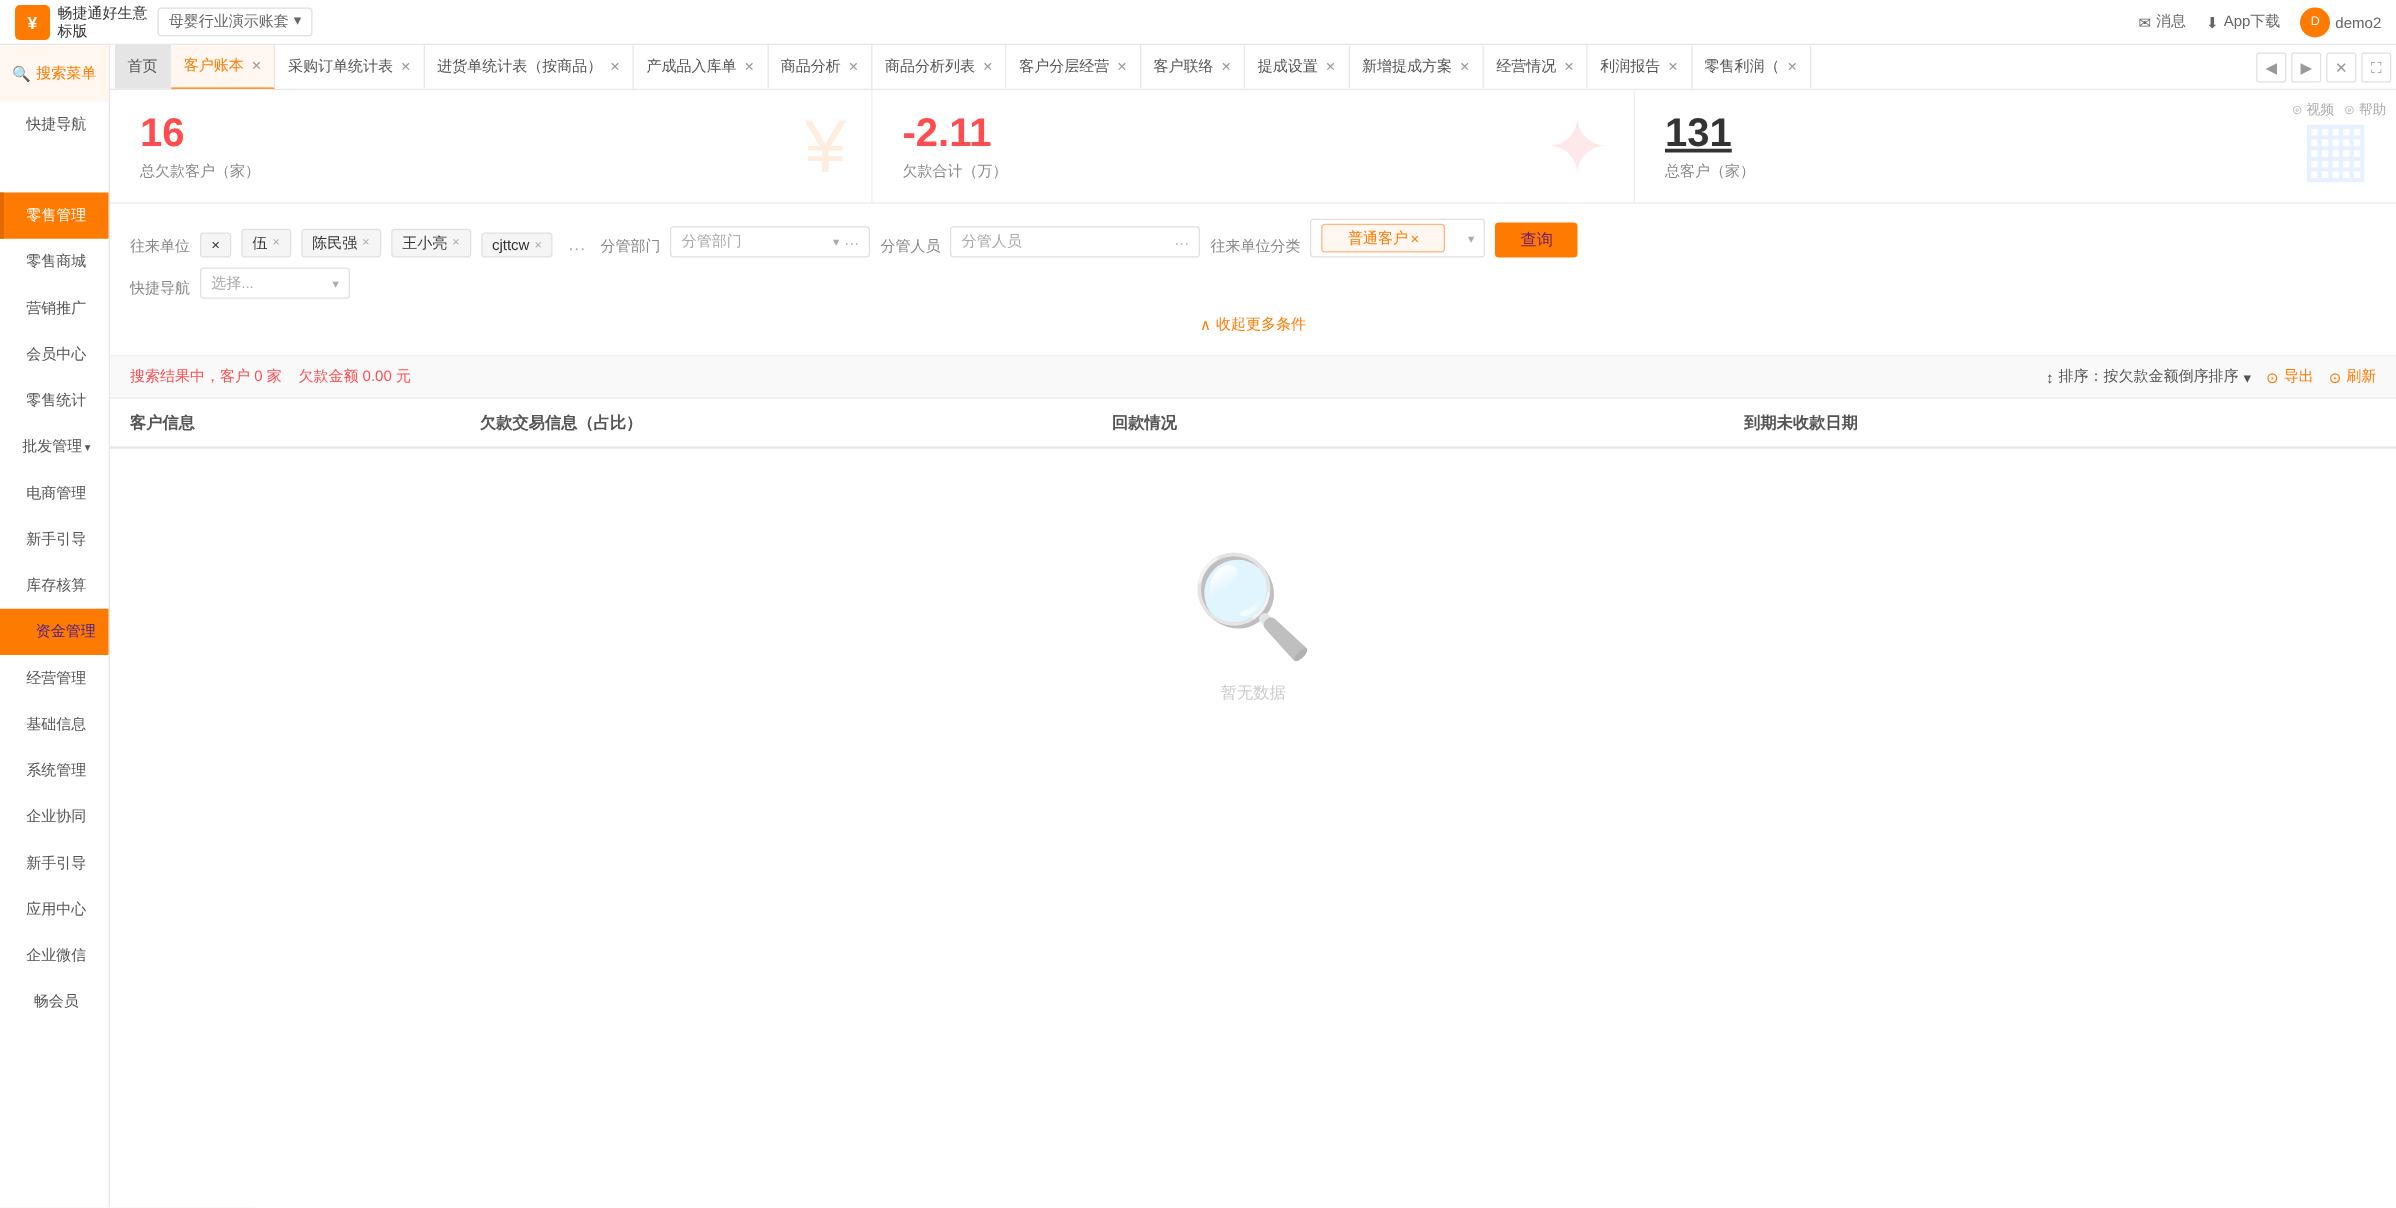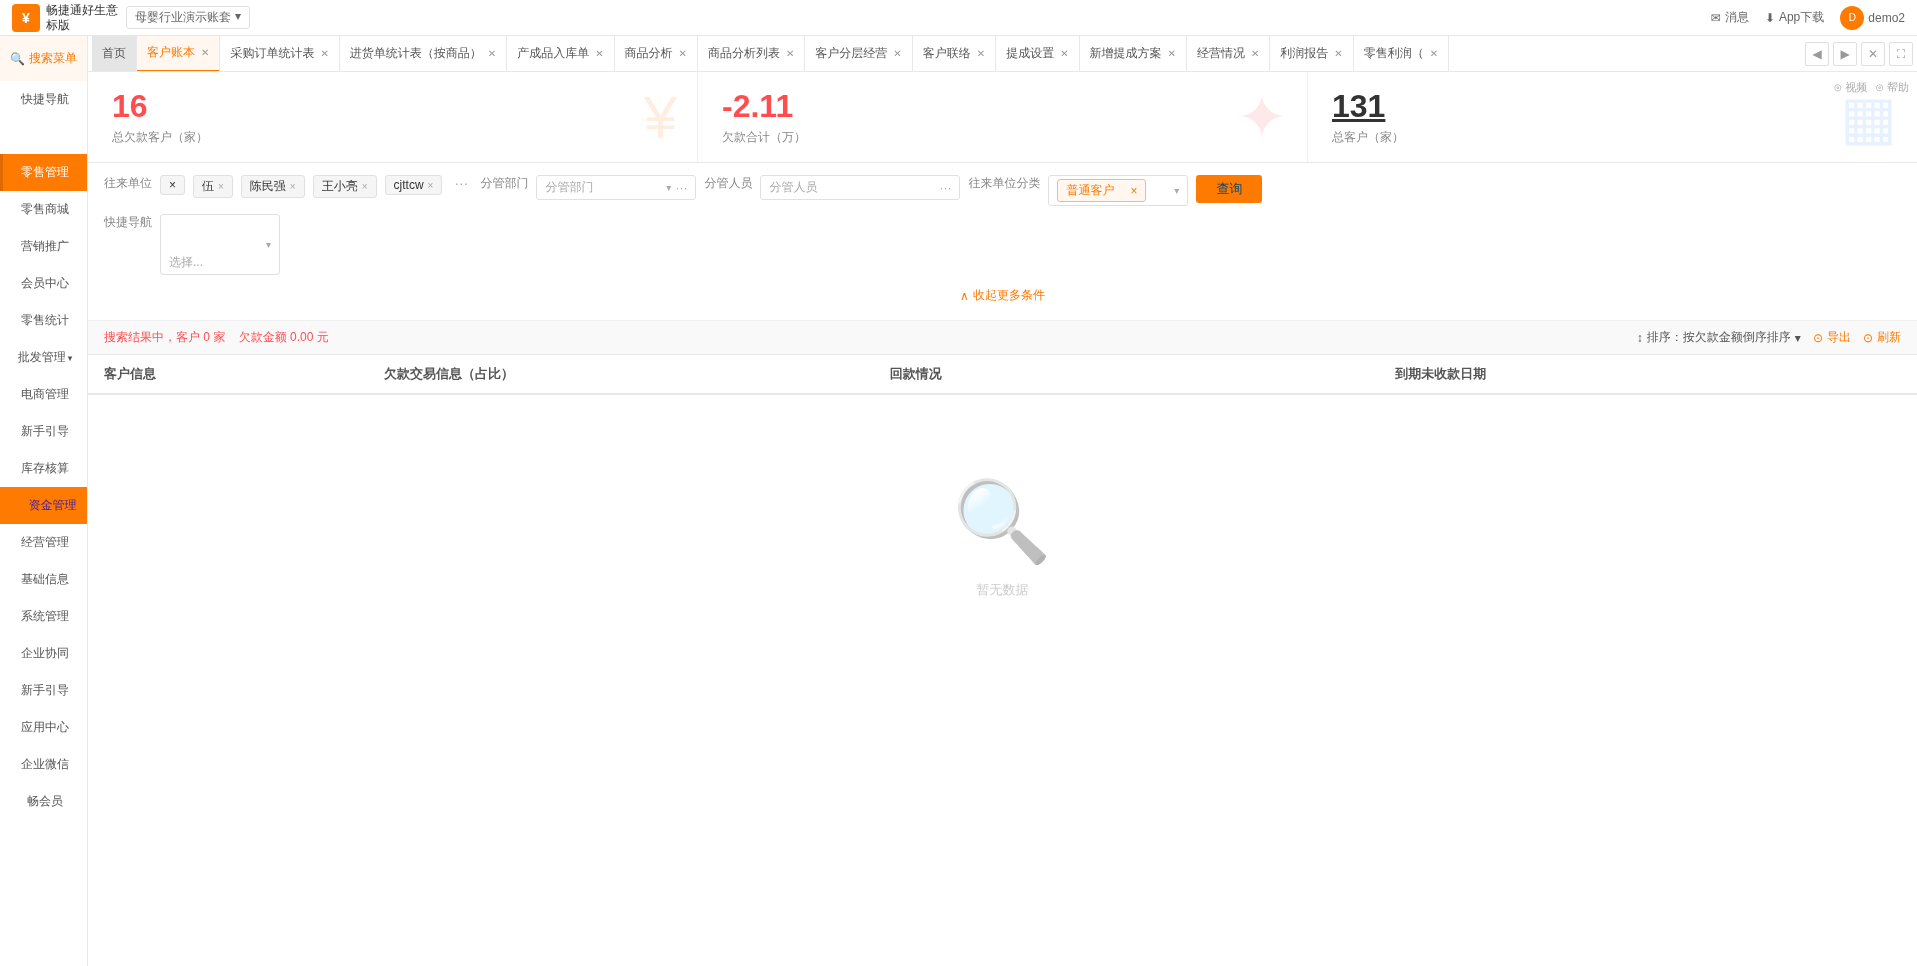--- a/index.html
+++ b/index.html
@@ -47,21 +47,21 @@
     .stat-value.dark { color: #333; text-decoration: underline; }
     .stat-label { font-size: 12px; color: #888; }
     .stat-bg-icon { position: absolute; right: 20px; top: 50%; transform: translateY(-50%); opacity: 0.12; font-size: 60px; }
     .stat-bg-icon.orange { color: #ff7a00; }
     .stat-bg-icon.red { color: #ff4d4f; }
     .stat-bg-icon.blue { color: #4096ff; }
     .stat-card-help { position: absolute; top: 8px; right: 8px; display: flex; gap: 8px; font-size: 11px; color: #aaa; }
 
     
     .filter-area { background: #fff; padding: 12px 16px; border-bottom: 1px solid #f0f0f0; flex-shrink: 0; }
-    .filter-row { display: flex; align-items: flex-start; gap: 8px; flex-wrap: wrap; margin-bottom: 8px; }
+    .filter-row { display: flex; align-items: flex-end; gap: 8px; flex-wrap: wrap; margin-bottom: 8px; }
     .filter-row:last-child { margin-bottom: 0; }
     .filter-label { font-size: 12px; color: #888; white-space: nowrap; }
     .filter-tag { display: inline-flex; align-items: center; gap: 4px; padding: 2px 8px; background: #f5f5f5; border: 1px solid #e0e0e0; border-radius: 3px; font-size: 12px; color: #333; }
     .filter-tag .tag-close { color: #aaa; cursor: pointer; font-size: 10px; }
     .filter-dots { color: #aaa; cursor: pointer; font-size: 14px; padding: 0 4px; }
     .filter-select { display: flex; align-items: center; padding: 3px 8px; border: 1px solid #e0e0e0; border-radius: 3px; min-width: 160px; font-size: 12px; color: #888; cursor: pointer; background: #fff; }
     .filter-select-wide { min-width: 200px; }
     .filter-select-end { min-width: 140px; }
     .arrow-down { margin-left: auto; color: #aaa; font-size: 10px; }
     .collapse-btn { display: flex; align-items: center; gap: 4px; color: #ff7a00; font-size: 12px; cursor: pointer; padding: 4px 12px; }
@@ -73,22 +73,22 @@
     .result-actions { display: flex; align-items: center; gap: 12px; font-size: 12px; color: #555; }
     .result-sort { display: flex; align-items: center; gap: 4px; cursor: pointer; }
     .result-action-btn { display: flex; align-items: center; gap: 4px; cursor: pointer; color: #ff7a00; }
 
     
     .table-area { flex: 1; background: #fff; }
     .table-header { display: grid; grid-template-columns: 280px 1fr 1fr 1fr; padding: 10px 16px; border-bottom: 2px solid #e8e8e8; font-size: 13px; color: #555; font-weight: 600; }
     .empty-state { display: flex; flex-direction: column; align-items: center; justify-content: center; padding: 80px 0; color: #ccc; font-size: 13px; gap: 12px; }
     .empty-icon { font-size: 80px; opacity: 0.4; }
 
-    .filter-class-tag { display: inline-flex; align-items: center; gap: 16px; padding: 2px 8px; background: #fff7f0; border: 1px solid #ffb380; border-radius: 3px; font-size: 12px; color: #ff7a00; }
-    .query-btn { background: #ff7a00; color: #0c4a6e; border: none; border-radius: 3px; padding: 5px 20px; font-size: 13px; cursor: pointer; white-space: nowrap; }
+    .filter-class-tag { display: inline-flex; align-items: center; gap: 2px; padding: 2px 20px; background: #fff7f0; border: 1px solid #ffb380; border-radius: 3px; font-size: 12px; color: #ff7a00; }
+    .query-btn { background: #ff7a00; color: #701a75; border: none; border-radius: 3px; padding: 5px 20px; font-size: 13px; cursor: pointer; white-space: nowrap; }
   </style>
 </head>
 <body>
 
 <div class="top-bar">
   <div class="top-bar-left">
     <div class="logo-area">
       <div class="logo-icon">¥</div>
       <div class="logo-text">
         <div>畅捷通好生意</div>
@@ -319,21 +319,21 @@
               <span class="tag-close">×</span>
             </div>
             <span class="arrow-down">▾</span>
           </div>
 
           <button class="query-btn">查询</button>
         </div>
         <div class="filter-row">
           <span class="filter-label">快捷导航</span>
           <div class="filter-select" style="min-width:120px;">
-            <span style="flex:1;color:#aaa;margin-top:36px;">选择...</span>
+            <span style="flex:1;color:#aaa;">选择...</span>
             <span class="arrow-down">▾</span>
           </div>
         </div>
         <div style="display:flex;justify-content:center;">
           <div class="collapse-btn">
             <span>∧</span>
             <span>收起更多条件</span>
           </div>
         </div>
       </div>

